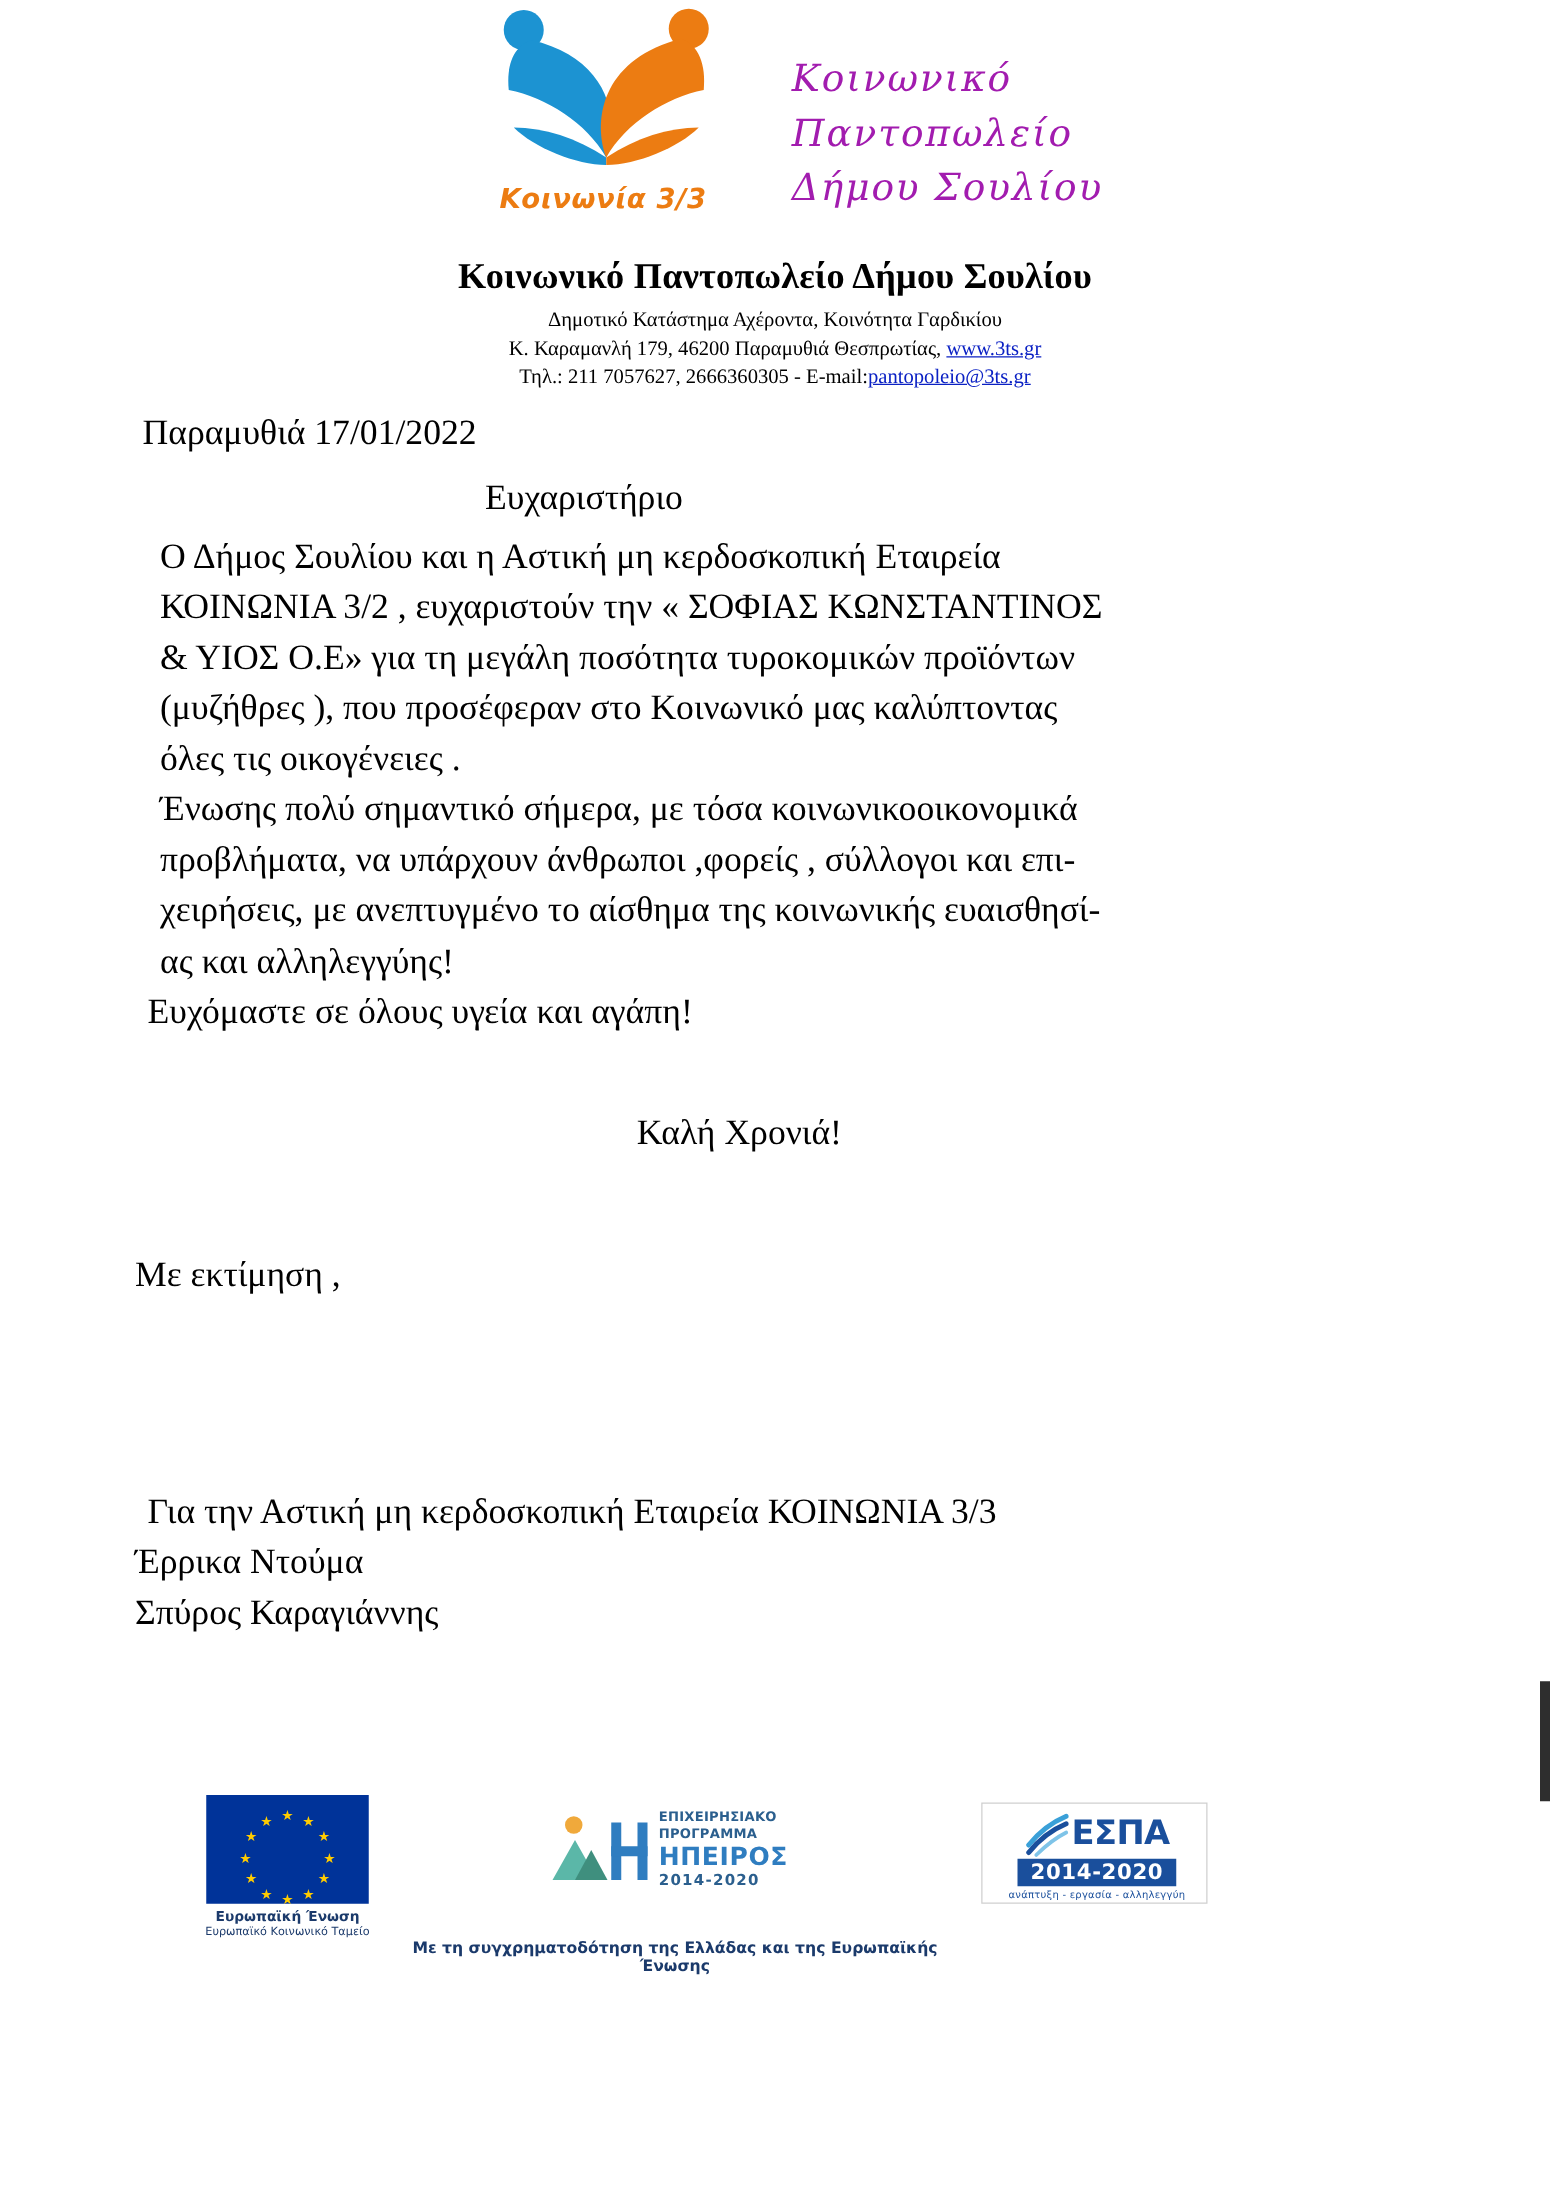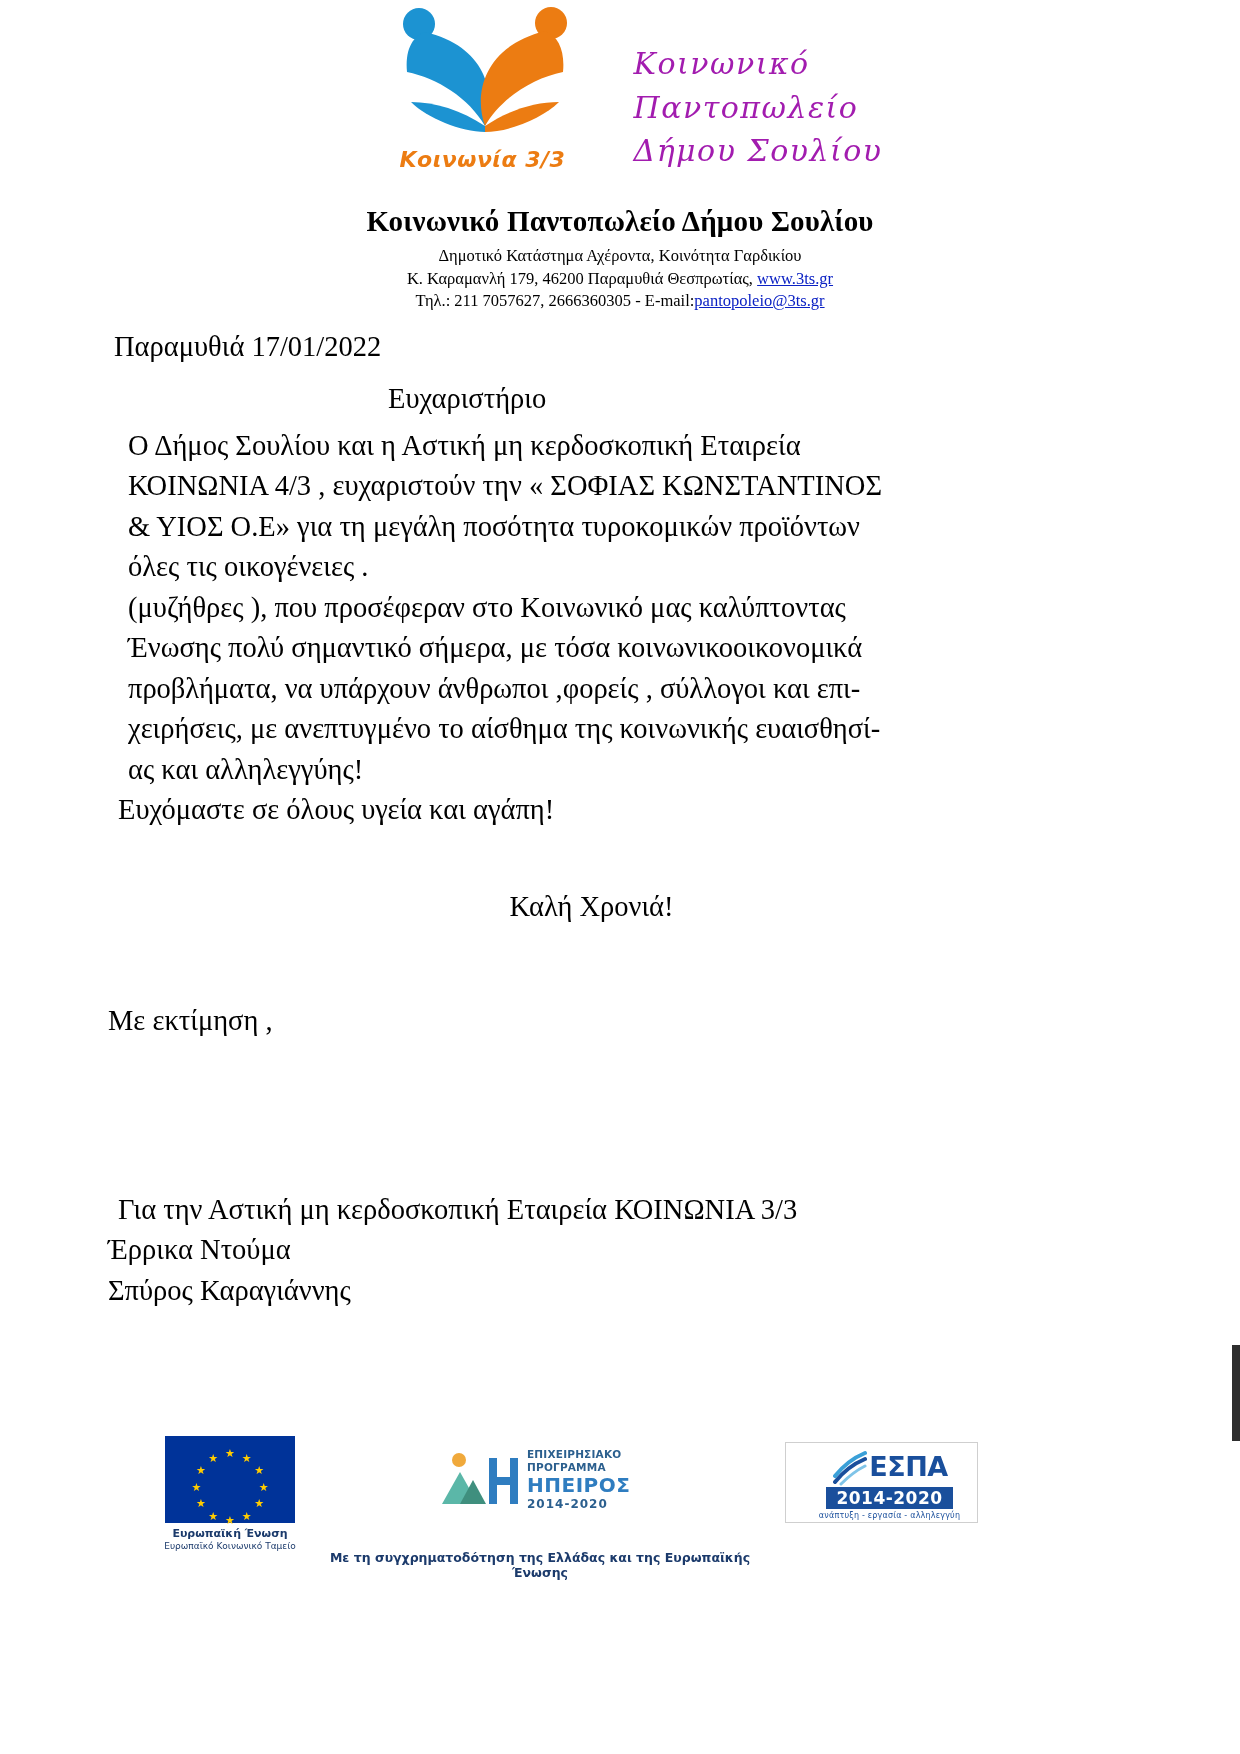--- a/index.html
+++ b/index.html
@@ -210,21 +210,21 @@
     color: #1b3a6b;
   }
 
   .espa-logo {
     position: absolute;
     left: 785px;
     top: 6px;
     width: 175px;
     border: 1px solid #cfcfcf;
     background: #ffffff;
-    padding: 3px 0 2px 16px;
+    padding: 3px 0 2px 4px;
     text-align: center;
   }
   .espa-row {
     display: flex;
     align-items: center;
     justify-content: center;
   }
   .espa-swoosh { width: 36px; height: 40px; flex: 0 0 auto; }
   .espa-word {
     font-family: "DejaVu Sans", sans-serif;
@@ -299,24 +299,24 @@
   </div>
 
   <div class="body-text">
 
     <div class="dateline">Παραμυθιά 17/01/2022</div>
 
     <div class="doc-heading">Ευχαριστήριο</div>
 
     <div class="para">
       <span class="ln">Ο Δήμος Σουλίου και η Αστική μη κερδοσκοπική Εταιρεία</span>
-      <span class="ln">ΚΟΙΝΩΝΙΑ 4/3 , ευχαριστούν την « ΣΟΦΙΑΣ ΚΩΝΣΤΑΝΤΙΝΟΣ</span>
+      <span class="ln">ΚΟΙΝΩΝΙΑ 3/2 , ευχαριστούν την « ΣΟΦΙΑΣ ΚΩΝΣΤΑΝΤΙΝΟΣ</span>
       <span class="ln">&amp; ΥΙΟΣ Ο.Ε» για τη μεγάλη ποσότητα τυροκομικών προϊόντων</span>
+      <span class="ln">(μυζήθρες ), που προσέφεραν στο Κοινωνικό μας καλύπτοντας</span>
       <span class="ln">όλες τις οικογένειες .</span>
-      <span class="ln">(μυζήθρες ), που προσέφεραν στο Κοινωνικό μας καλύπτοντας</span>
     </div>
 
     <div class="para">
       <span class="ln">Ένωσης πολύ σημαντικό σήμερα, με τόσα κοινωνικοοικονομικά</span>
       <span class="ln">προβλήματα, να υπάρχουν άνθρωποι ,φορείς , σύλλογοι και επι-</span>
       <span class="ln">χειρήσεις, με ανεπτυγμένο το αίσθημα της κοινωνικής ευαισθησί-</span>
       <span class="ln">ας και αλληλεγγύης!</span>
     </div>
 
     <div class="plain indent-2">Ευχόμαστε σε όλους υγεία και αγάπη!</div>

